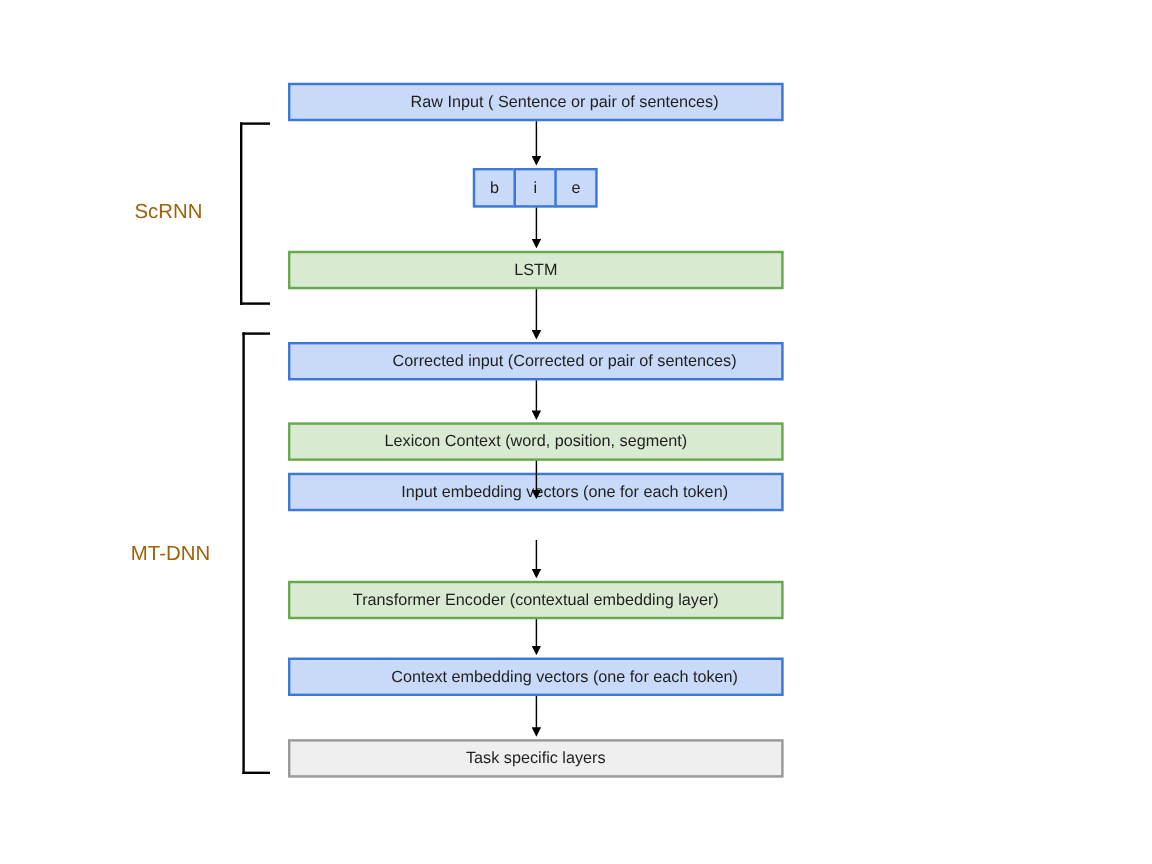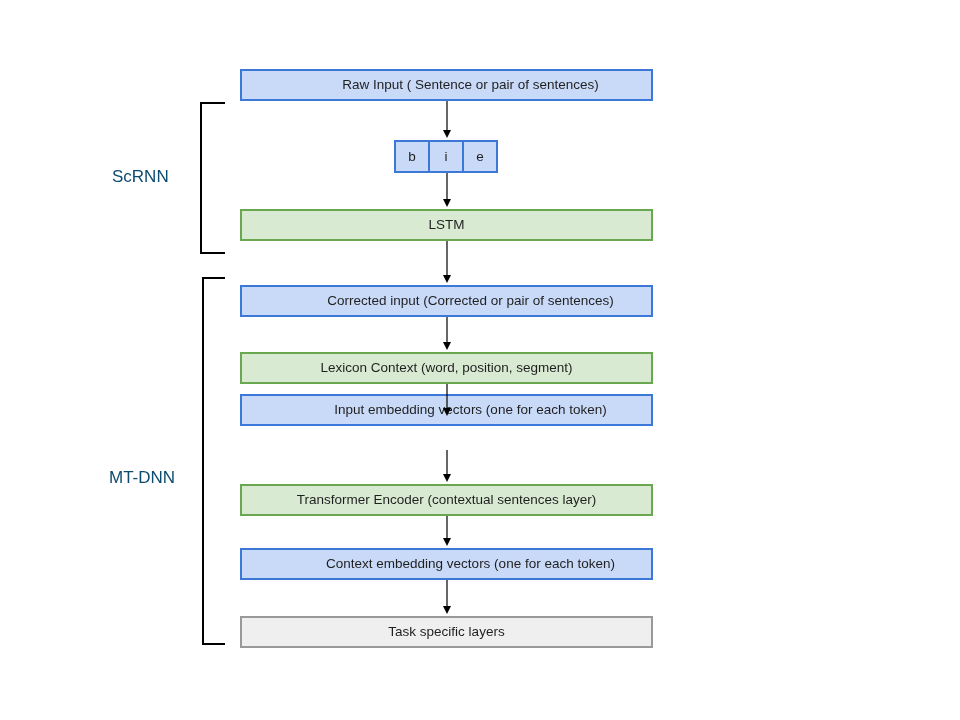--- a/index.html
+++ b/index.html
@@ -44,23 +44,23 @@
 
   .bracket{
     position:absolute; box-sizing:border-box;
     border-left:2px solid var(--line);
     border-top:2px solid var(--line);
     border-bottom:2px solid var(--line);
   }
   #scrnn-bracket{left:200px; top:102px; width:25px; height:152px;}
   #mtdnn-bracket{left:202px; top:277px; width:23px; height:368px;}
 
-  .side-label{position:absolute; font-size:17px; color:#0c4a6e; line-height:1.2;}
+  .side-label{position:absolute; font-size:17px; color:#a16207; line-height:1.2;}
   #scrnn-label{left:112px; top:167px;}
-  #mtdnn-label{left:109px; top:468px;}
+  #mtdnn-label{left:109px; top:452px;}
 
   svg.arrows{position:absolute; left:0; top:0; pointer-events:none;}
   svg.arrows line{stroke:var(--line); stroke-width:1.2;}
   svg.arrows .head{fill:var(--line);}
 </style>
 </head>
 <body>
 
 <div class="canvas">
 
@@ -79,21 +79,21 @@
   </div>
 
   <div class="box green" id="lstm-box">LSTM</div>
 
   <div class="box blue" id="corrected-input-box">Corrected input (Corrected or pair of sentences)</div>
 
   <div class="box green" id="lexicon-encoder-box">Lexicon Context (word, position, segment)</div>
 
   <div class="box blue" id="input-embedding-box">Input embedding vectors (one for each token)</div>
 
-  <div class="box green" id="transformer-encoder-box">Transformer Encoder (contextual sentences layer)</div>
+  <div class="box green" id="transformer-encoder-box">Transformer Encoder (contextual embedding layer)</div>
 
   <div class="box gray" id="task-layers-box">Task specific layers</div>
 
   <div class="box blue" id="context-embedding-box">Context embedding vectors (one for each token)</div>
 
   <svg class="arrows" width="960" height="720" viewBox="0 0 960 720">
     <defs>
       <marker id="ah" markerWidth="8" markerHeight="8" refX="6" refY="4" orient="auto" markerUnits="userSpaceOnUse">
         <path class="head" d="M0,0 L8,4 L0,8 Z"></path>
       </marker>

